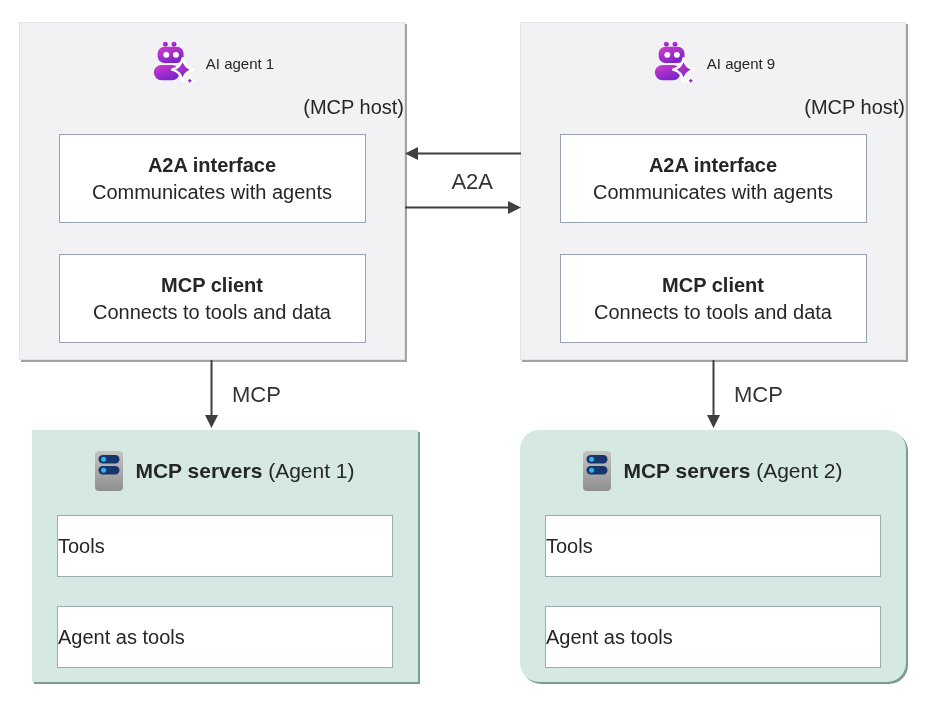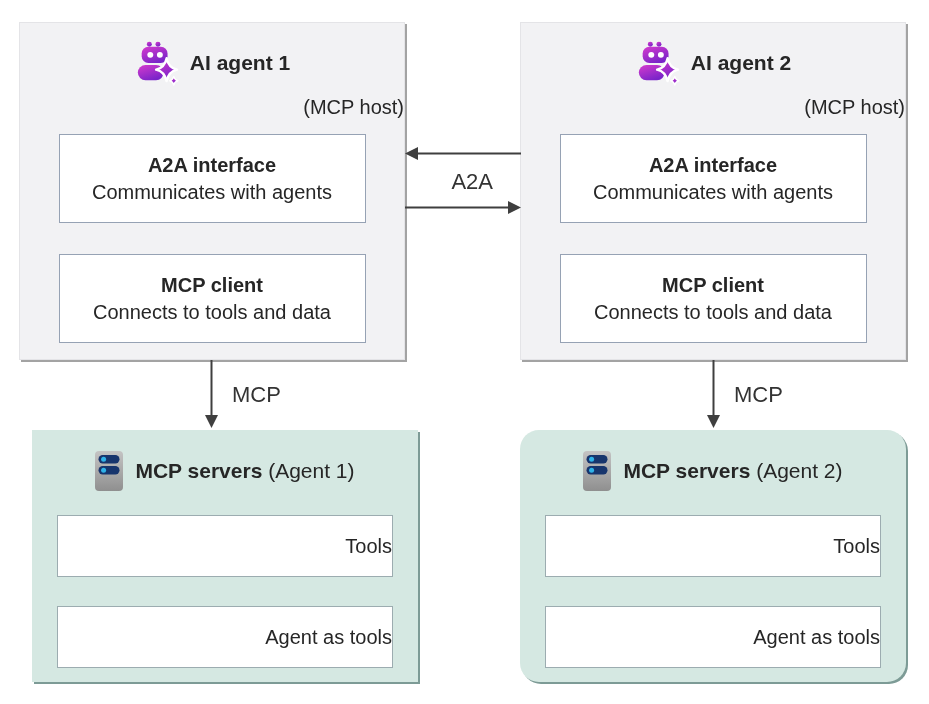--- a/index.html
+++ b/index.html
@@ -12,21 +12,21 @@
   .agent-card {
     position:absolute; top:22px; width:386px; height:338px;
     background:#f2f2f4; border:1px solid #e4e4e7;
     box-shadow:2px 2px 0 #a3a3a3; box-sizing:border-box;
   }
   .agent-card.left  { left:19px; }
   .agent-card.right { left:520px; }
 
   .card-head { display:flex; justify-content:center; align-items:center; gap:10px; margin-top:16px; height:48px; }
   .agent-icon-svg { width:46px; height:46px; flex:0 0 auto; }
-  .card-title { font-size:21px; font-weight:bold; }
+  .card-title { font-size:15px; font-weight:normal; }
   .card-sub { text-align:right; font-size:20px; margin-top:9px; }
 
   .module {
     width:307px; height:89px; margin:0 auto; background:#ffffff;
     border:1px solid #96a2b4; box-sizing:border-box;
     display:flex; flex-direction:column; align-items:center; justify-content:center;
     text-align:center;
   }
   .module.m1 { margin-top:15px; }
   .module.m2 { margin-top:31px; }
@@ -42,21 +42,21 @@
   .server-card.right { left:520px;border-radius:19px; }
 
   .server-head { display:flex; justify-content:center; align-items:center; gap:12px; margin-top:20px; height:42px; }
   .server-icon-svg { width:28px; height:40px; flex:0 0 auto; }
   .server-title { font-size:21px; }
   .server-title .bold { font-weight:bold; }
 
   .item-box {
     width:336px; height:62px; margin:0 auto; background:#ffffff;
     border:1px solid #9cacb0; box-sizing:border-box;
-    display:flex; align-items:center; justify-content:flex-end; font-size:20px;
+    display:flex; align-items:center; justify-content:flex-start; font-size:20px;
   }
   .item-box.i1 { margin-top:23px; }
   .item-box.i2 { margin-top:29px; }
 
   
   .arrows-overlay { position:absolute; left:0; top:0; width:929px; height:704px; pointer-events:none; }
   .conn-label { position:absolute; font-size:22px; color:#333333; }
   .a2a-label { left:433px; top:169px; width:60px; text-align:right; }
   .mcp-label-1 { left:232px; top:382px; }
   .mcp-label-2 { left:734px; top:382px; }
@@ -108,21 +108,21 @@
         </defs>
         <circle cx="16" cy="4.5" r="2.6" fill="url(#agentGrad2)"></circle>
         <circle cx="25" cy="4.5" r="2.6" fill="url(#agentGrad2)"></circle>
         <rect x="8" y="7" width="27" height="17" rx="7" fill="url(#agentGrad2)"></rect>
         <circle cx="17" cy="15.5" r="3.1" fill="#ffffff"></circle>
         <circle cx="27" cy="15.5" r="3.1" fill="#ffffff"></circle>
         <rect x="4" y="26" width="27" height="16" rx="8" fill="url(#agentGrad2)"></rect>
         <path d="M34 19 Q36 29 45 31 Q36 33 34 43 Q32 33 23 31 Q32 29 34 19 Z" fill="url(#agentGrad2)" stroke="#ffffff" stroke-width="2.4" stroke-linejoin="round"></path>
         <path d="M41.5 38 Q42.3 41.7 45.8 42.5 Q42.3 43.3 41.5 47 Q40.7 43.3 37.2 42.5 Q40.7 41.7 41.5 38 Z" fill="url(#agentGrad2)" stroke="#ffffff" stroke-width="1.4" stroke-linejoin="round"></path>
       </svg>
-      <span class="card-title">AI agent 2</span>
+      <span class="card-title">AI agent 9</span>
     </div>
     <div class="card-sub">(MCP host)</div>
     <div class="module m1">
       <div class="module-title">A2A interface</div>
       <div class="module-desc">Communicates with agents</div>
     </div>
     <div class="module m2">
       <div class="module-title">MCP client</div>
       <div class="module-desc">Connects to tools and data</div>
     </div>

